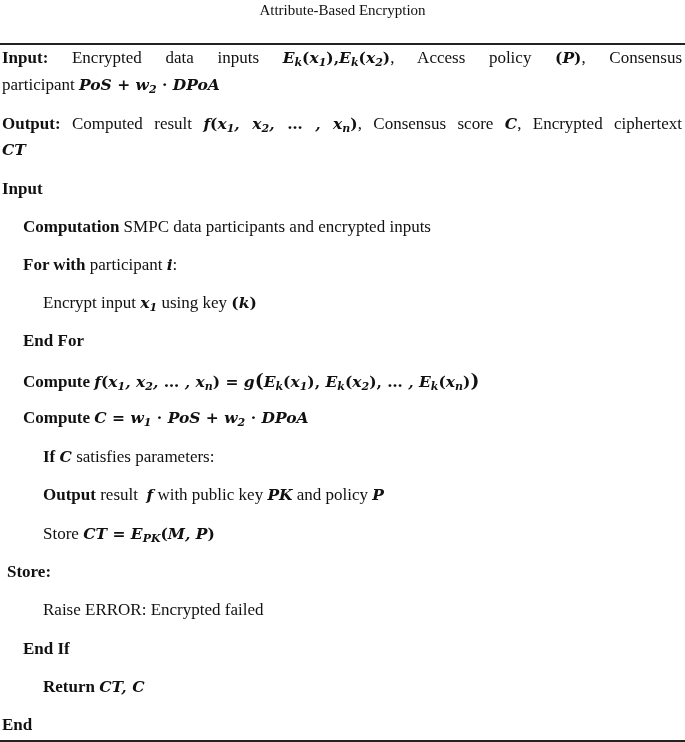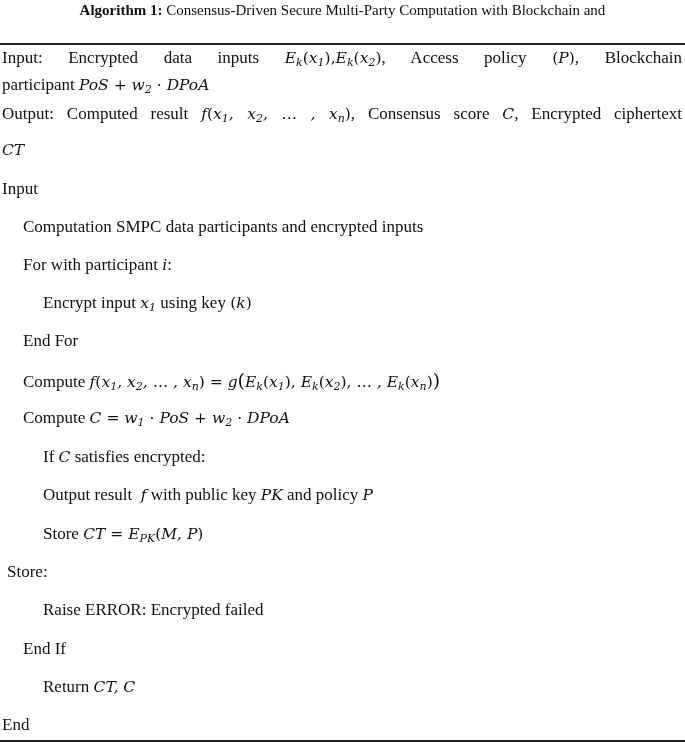--- a/index.html
+++ b/index.html
@@ -13,53 +13,53 @@
       text-align: center; font-size: 15px; line-height: 20px;
     }
     .caption .lbl { font-weight: bold; }
     .rule { position: absolute; left: 0; width: 685px; height: 1.5px; background: #222; }
     .rule.top { top: 43px; }
     .rule.bottom { top: 740px; }
     .line {
       position: absolute; left: 0; width: 685px;
       font-size: 17px; line-height: 26px; white-space: nowrap;
     }
-    .b { font-weight: normal; margin-top: 24px; }
-    .m { font-family: "DejaVu Serif", serif; font-style: italic; font-size: 15.5px; }
+    .b { font-weight: bold; margin-top: 24px; }
+    .m { font-family: "DejaVu Serif", serif; font-style: italic; font-size: 15.5px; font-weight: bold; }
     .m .up { font-style: normal; }
     sub { font-size: 11px; vertical-align: -3px; line-height: 0; }
     .justify { text-align: justify; text-align-last: justify; width: 680px; }
     .i0 { left: 2px; }
     .i1 { left: 23px; }
     .i2 { left: 43px; }
     .ie { left: 7px; }
   </style>
 </head>
 <body>
 
 <div class="caption">
-  <div><span class="lbl">Algorithm 1:</span> <span>Consensus-Driven Secure Multi-Party Computation with Blockchain and</span></div>
+  <div>Attribute-Based Encryption</div>
 </div>
 
 <div class="rule top"></div>
 
 <div class="line i0 justify" style="top:45px;">
   <span class="b">Input:</span>
   <span>Encrypted data inputs</span>
   <span class="m">E<sub>k</sub><span class="up">(</span>x<sub>1</sub><span class="up">),</span>E<sub>k</sub><span class="up">(</span>x<sub>2</sub><span class="up">)</span></span><span>,</span>
   <span>Access policy</span>
   <span class="m"><span class="up">(</span>P<span class="up">)</span></span><span>,</span>
-  <span>Blockchain</span>
+  <span>Consensus</span>
 </div>
 <div class="line i0" style="top:72px;">
   <span>participant</span>
   <span class="m">PoS <span class="up">+</span> w<sub>2</sub> <span class="up">·</span> DPoA</span>
 </div>
 
-<div class="line i0 justify" style="top:101px;">
+<div class="line i0 justify" style="top:111px;">
   <span class="b">Output:</span>
   <span>Computed result</span>
   <span class="m">f<span class="up">(</span>x<sub>1</sub>, x<sub>2</sub>, <span class="up">…</span> , x<sub>n</sub><span class="up">)</span></span><span>,</span>
   <span>Consensus score</span>
   <span class="m">C</span><span>,</span>
   <span>Encrypted ciphertext</span>
 </div>
 <div class="line i0" style="top:137px;">
   <span class="m">CT</span>
 </div>
@@ -96,21 +96,21 @@
 </div>
 
 <div class="line i1" style="top:405px;">
   <span class="b">Compute</span>
   <span class="m">C <span class="up">=</span> w<sub>1</sub> <span class="up">·</span> PoS <span class="up">+</span> w<sub>2</sub> <span class="up">·</span> DPoA</span>
 </div>
 
 <div class="line i2" style="top:444px;">
   <span class="b">If</span>
   <span class="m">C</span>
-  <span>satisfies encrypted:</span>
+  <span>satisfies parameters:</span>
 </div>
 
 <div class="line i2" style="top:482px;">
   <span class="b">Output</span>
   <span>result</span>
   &nbsp;<span class="m">f</span>
   <span>with public key</span>
   <span class="m">PK</span>
   <span>and policy</span>
   <span class="m">P</span>

